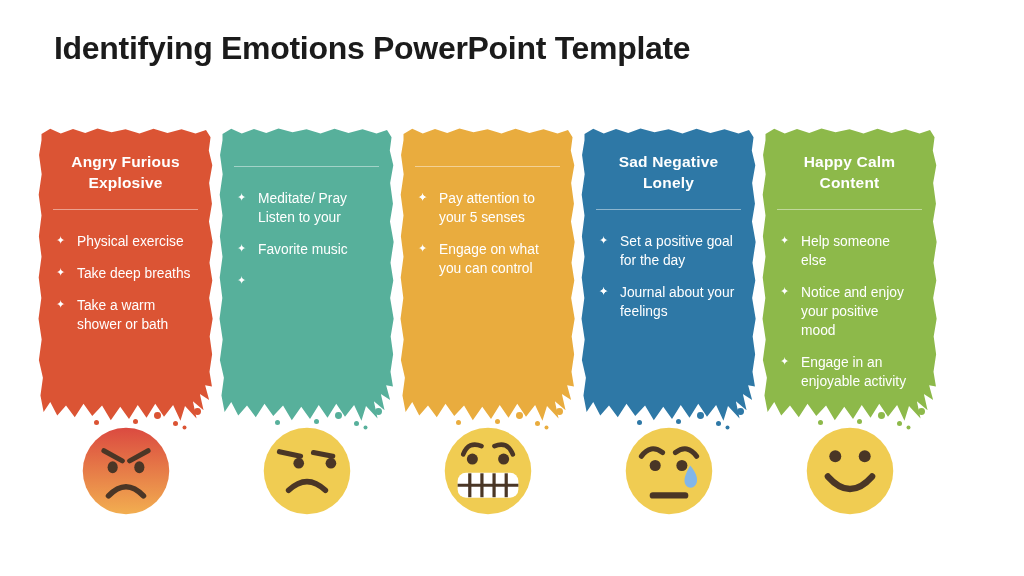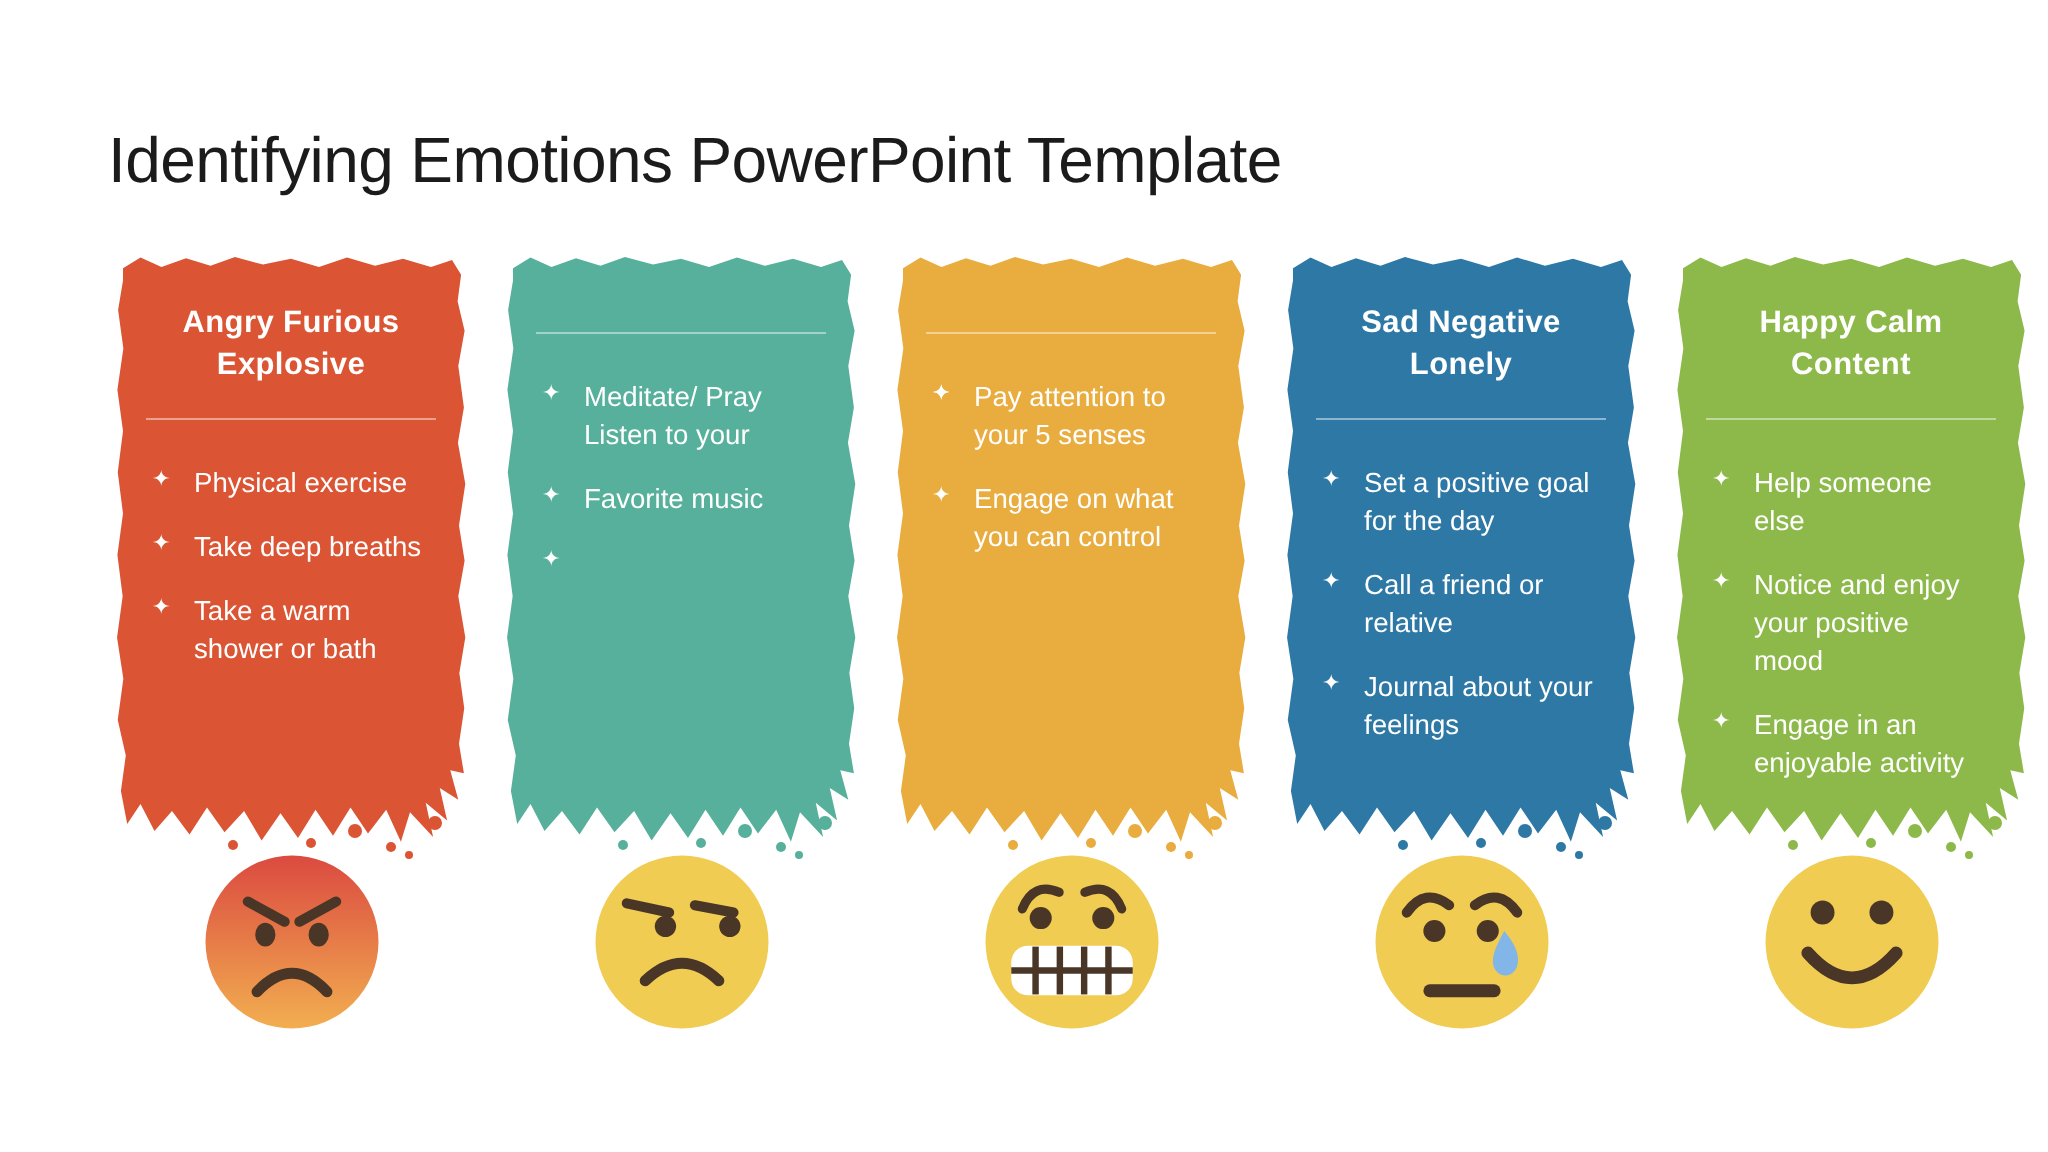--- a/index.html
+++ b/index.html
@@ -2,23 +2,23 @@
 <html><head>
 <meta charset="utf-8">
 <style>
   html,body{margin:0;padding:0;background:#e8e8e8;}
   .slide{
     position:relative;width:1024px;height:576px;background:#ffffff;
     font-family:"Liberation Sans","DejaVu Sans",sans-serif;overflow:hidden;
   }
   .slide-title{
     position:absolute;left:54px;top:30px;font-size:32px;color:#1b1b1b;
-    font-weight:400;letter-spacing:-0.3px;margin-top:32px;
+    font-weight:700;letter-spacing:-0.3px;
   }
-  .cards-row{position:absolute;left:58px;top:127px;display:flex;gap:20px;}
+  .cards-row{position:absolute;left:38px;top:127px;display:flex;gap:6px;}
   .col{position:relative;width:175px;display:flex;flex-direction:column;align-items:center;}
   .card{
     box-sizing:border-box;width:175px;height:295px;background:var(--c);
     color:#fff;padding:24px 13px 0;
     clip-path:polygon(
       2% 2.4%,7% 0.6%,13% 2.2%,20% 0.7%,27% 2%,34% 0.5%,42% 1.8%,50% 0.8%,
       58% 2.2%,66% 0.6%,74% 2%,82% 0.8%,90% 2.2%,96% 1%,98.6% 3.5%,
       97.6% 8%,99.6% 13%,97.8% 19%,99.4% 26%,97.7% 32%,99.8% 39%,98% 46%,
       99.6% 52%,97.8% 58%,99.8% 65%,98.1% 71%,99.5% 77%,98% 83%,
       99.4% 88%,95.5% 87.5%,97.8% 92.5%,92.5% 90.5%,94.6% 96%,88.5% 93%,
@@ -137,22 +137,21 @@
 
     <div class="col" style="--c: #2e78a6;">
       <div class="speckles"></div>
       <div class="card">
         <div class="card-title">Sad Negative
 Lonely</div>
         <div class="divider"></div>
         <ul class="bullets">
           <li><span class="mk">✦</span><span>Set a positive goal
 for the day</span></li>
-          <li><span class="mk">✦</span><span>Call a friend or
-relative</span></li>
+          <li><span class="mk">✦</span></li>
           <li><span class="mk">✦</span><span>Journal about your
 feelings</span></li>
         </ul>
       </div>
       <svg class="emoji" width="92" height="92" viewBox="0 0 100 100">
         <circle cx="50" cy="50" r="47" fill="#f0cc52"></circle>
         <path d="M20 34 Q30 20 43 30" stroke="#4a3626" stroke-width="5.5" stroke-linecap="round" fill="none"></path>
         <path d="M80 34 Q70 20 57 30" stroke="#4a3626" stroke-width="5.5" stroke-linecap="round" fill="none"></path>
         <circle cx="35" cy="44" r="6" fill="#4a3626"></circle>
         <circle cx="64" cy="44" r="6" fill="#4a3626"></circle>

